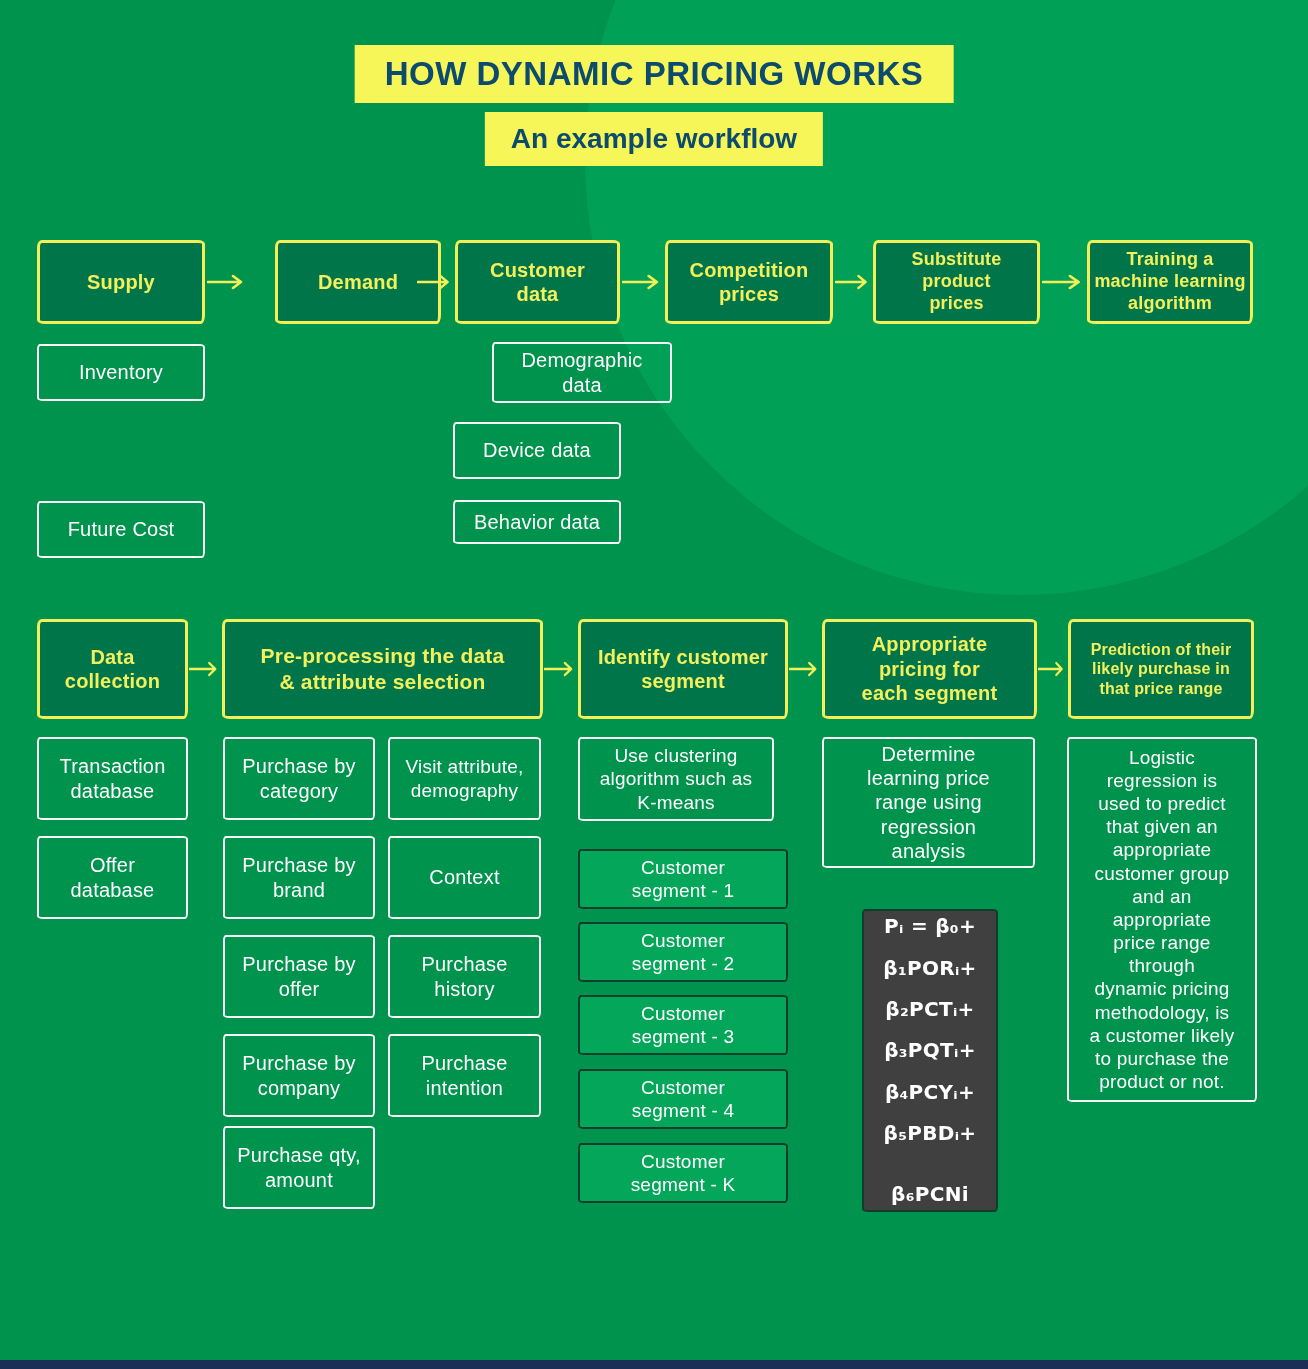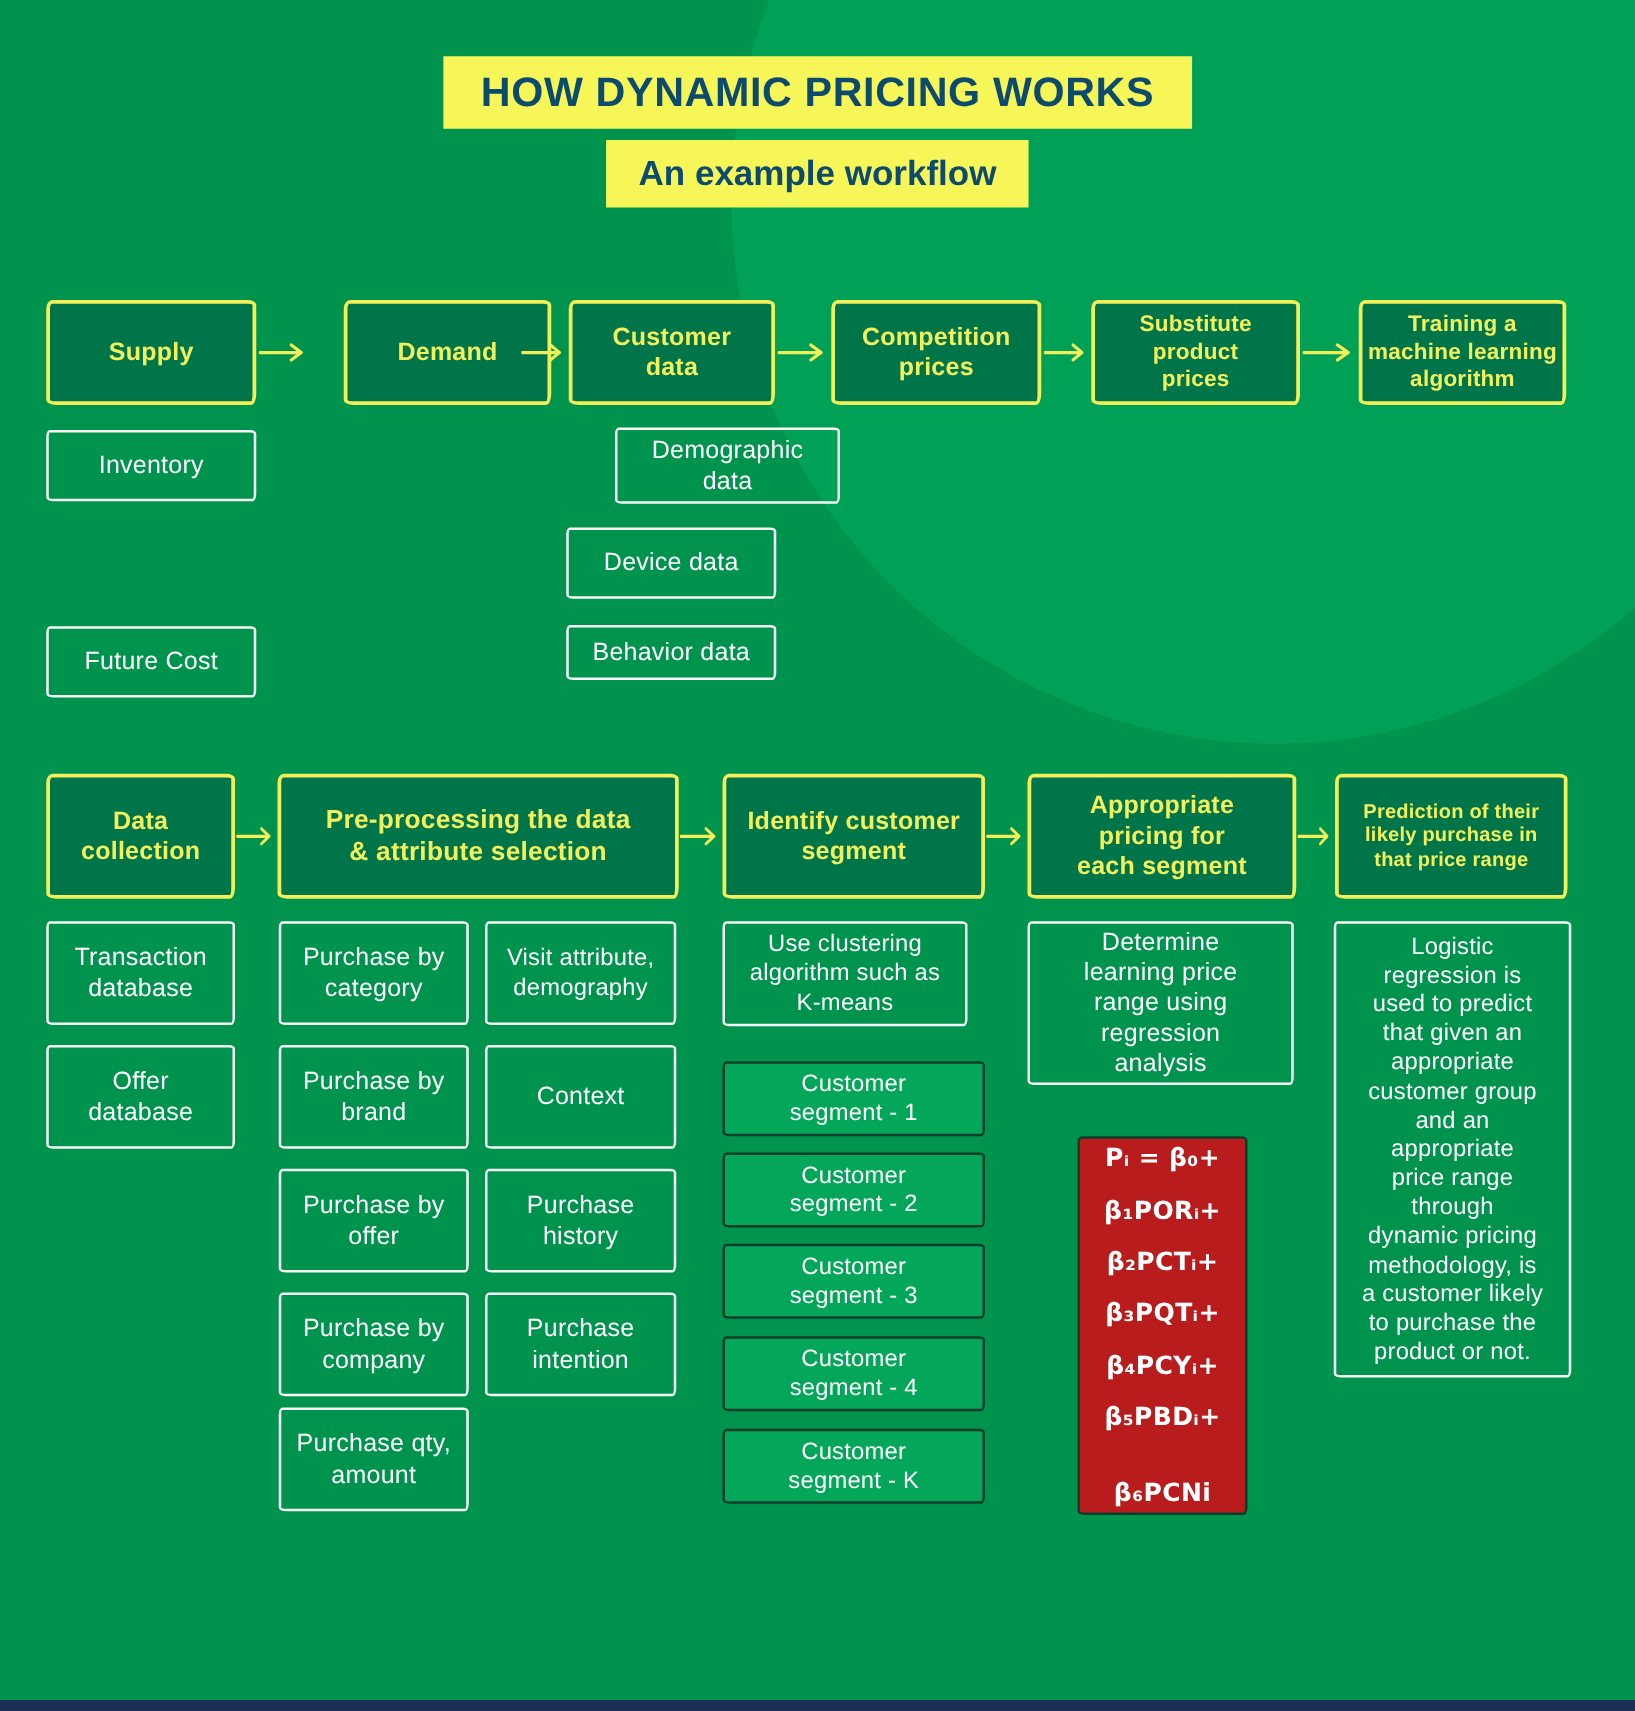--- a/index.html
+++ b/index.html
@@ -39,21 +39,21 @@
   .sub.dense{font-size:19px;}
   
   .seg{
     background:#04a75a;
     border:2px solid #0f3d2b;
     color:#ffffff;
     font-size:19px;letter-spacing:.2px;
     border-radius:3px 5px 3px 6px / 5px 3px 6px 3px;
   }
   .formula-box{
-    background:#b91c1c;
+    background:#404040;
     border:2px solid #0f3d2b;
     color:#ffffff;
     border-radius:3px 5px 3px 6px / 5px 3px 6px 3px;
     flex-direction:column;gap:17px;
     font-family:"DejaVu Sans",sans-serif;
     font-size:20px;font-weight:bold;letter-spacing:.3px;
   }
   .formula-line{display:block;}
   .formula-line.gap-top{margin-top:20px;}
   .title-band{

